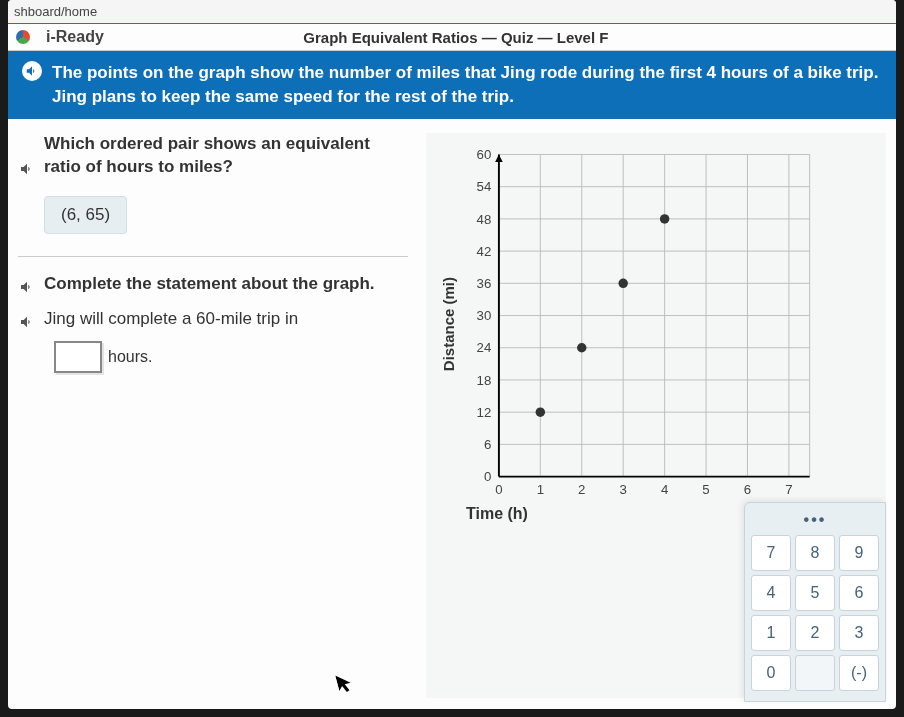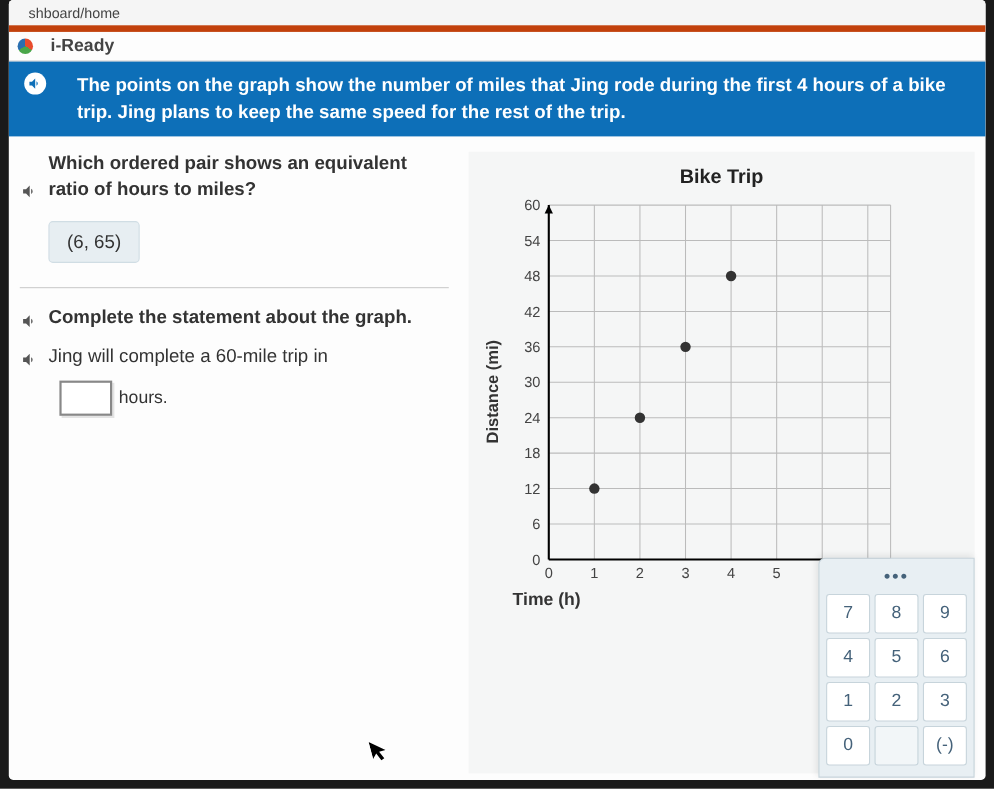--- a/index.html
+++ b/index.html
@@ -14,23 +14,23 @@
   .screen {
     position: absolute;
     left: 8px; top: 0; right: 8px; bottom: 8px;
     background: #fdfdfd;
     border-radius: 4px;
     overflow: hidden;
   }
   .url-bar {
     font-size: 13px;
     color: #444;
-    padding: 4px 18px;
+    padding: 4px 6px;
     background: #f5f5f5;
-    border-bottom: 6px solid #c2410c;
+    border-bottom: 1px solid #c2410c;
   }
   .topline {
     display: flex;
     align-items: center;
     padding: 4px 8px;
     border-bottom: 1px solid #ccc;
   }
   .brand {
     display: flex; align-items: center; gap: 16px;
     font-weight: 600; color: #444; font-size: 16px;
@@ -53,21 +53,21 @@
     display: flex;
     align-items: flex-start;
     gap: 10px;
   }
   .speaker-icon {
     width: 20px; height: 20px; flex: 0 0 20px;
     background: #fff; border-radius: 50%;
     display: flex; align-items: center; justify-content: center;
     color: #0d6fb8;
   }
-  .banner-text { font-size: 17px; font-weight: 600; line-height: 1.4; margin-left: 18px; }
+  .banner-text { font-size: 17px; font-weight: 600; line-height: 1.4; }
   .content {
     display: flex;
     padding: 14px 10px 10px 10px;
     gap: 8px;
     height: calc(100% - 120px);
   }
   .left {
     width: 400px;
     padding-right: 10px;
   }
@@ -150,20 +150,21 @@
 <body>
 
 <div class="screen">
   <div class="url-bar">shboard/home</div>
 
   <div class="topline">
     <div class="brand">
       <span class="brand-icon"></span>
       <span>i-Ready</span>
     </div>
+    <div class="lesson-title">Graph Equivalent Ratios — Quiz — Level F</div>
     <div style="width:80px"></div>
   </div>
 
   <div class="blue-banner">
     <span class="speaker-icon">
       <svg viewBox="0 0 24 24" width="14" height="14">
           <path fill="currentColor" d="M3 9v6h4l5 5V4L7 9H3zm13 3a4 4 0 0 0-2-3.5v7A4 4 0 0 0 16 12z"></path>
         </svg>
     </span>
     <div class="banner-text">The points on the graph show the number of miles that Jing rode during the first 4 hours of a bike trip. Jing plans to keep the same speed for the rest of the trip.</div>
@@ -201,21 +202,20 @@
         <div class="qtext" style="font-weight:500">Jing will complete a 60-mile trip in</div>
       </div>
 
       <div class="fill-line">
         <input class="fill-input" value="" style="">
         <span>hours.</span>
       </div>
     </div>
 
     <div class="right">
-      <div class="chart-title">Bike Trip</div>
       <div class="chart-wrap">
         <div class="ylabel">Distance (mi)</div>
         <div class="plot">
           <svg viewBox="0 0 380 380" id="chart-svg">
               <line x1="40" y1="350" x2="40" y2="10" stroke="#bbb" stroke-width="1"></line>
               <line x1="83.73333333333333" y1="350" x2="83.73333333333333" y2="10" stroke="#bbb" stroke-width="1"></line>
               <line x1="127.46666666666667" y1="350" x2="127.46666666666667" y2="10" stroke="#bbb" stroke-width="1"></line>
               <line x1="171.20000000000002" y1="350" x2="171.20000000000002" y2="10" stroke="#bbb" stroke-width="1"></line>
               <line x1="214.93333333333334" y1="350" x2="214.93333333333334" y2="10" stroke="#bbb" stroke-width="1"></line>
               <line x1="258.66666666666663" y1="350" x2="258.66666666666663" y2="10" stroke="#bbb" stroke-width="1"></line>

